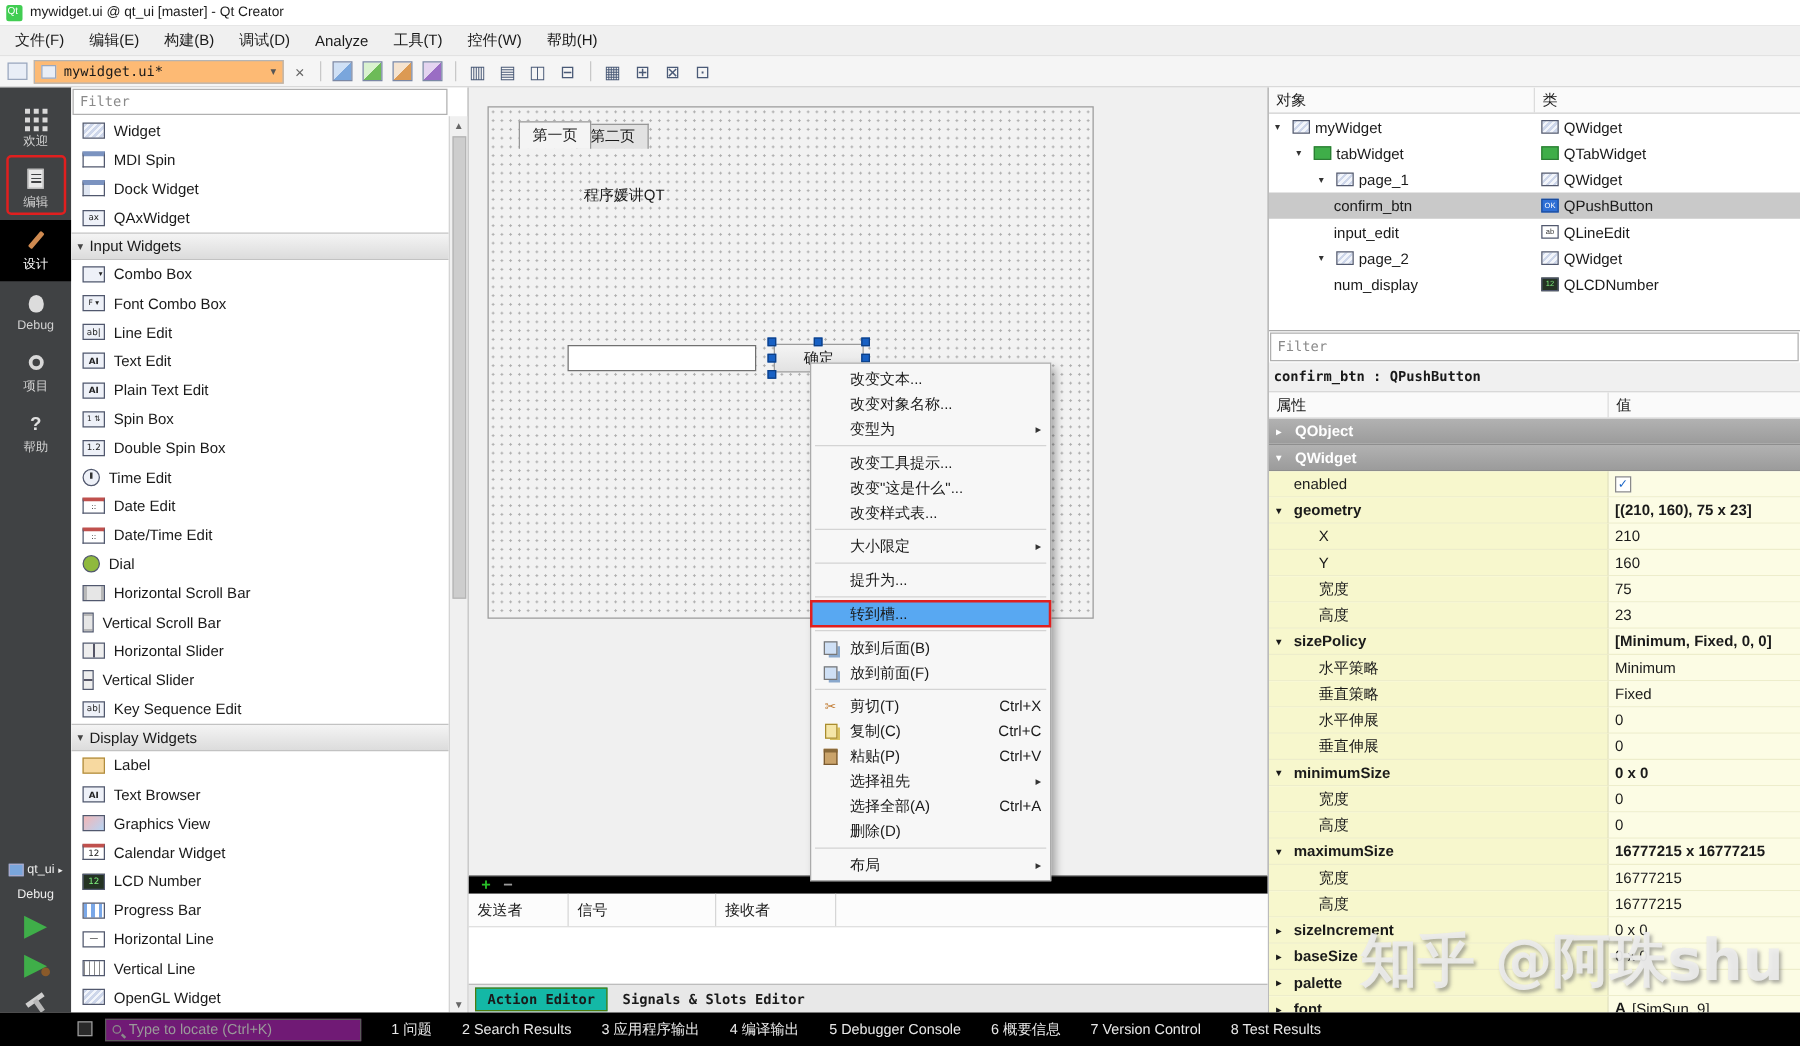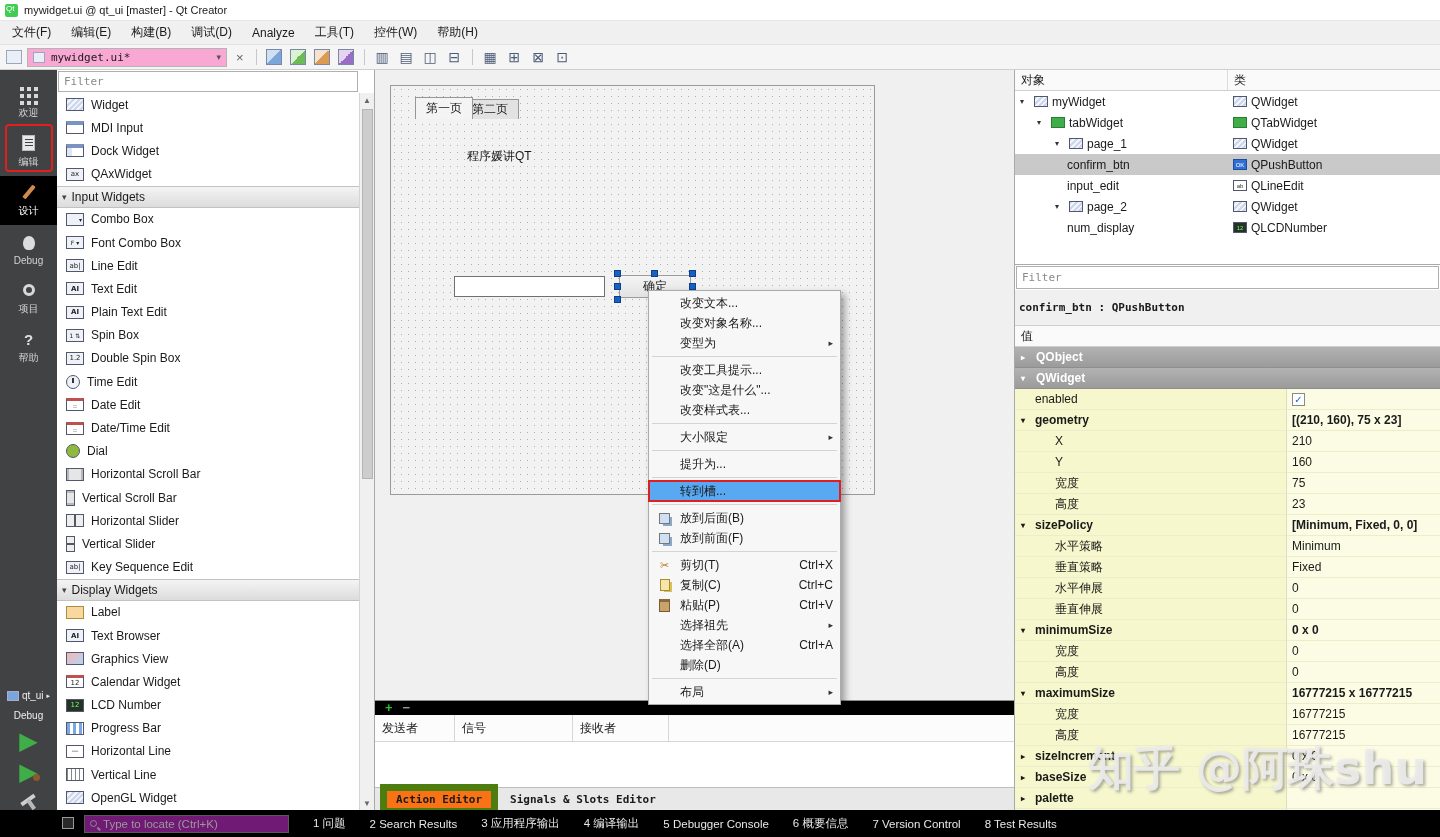--- a/index.html
+++ b/index.html
@@ -8,21 +8,21 @@
   .mono { font-family:"DejaVu Sans Mono",monospace; }
 
   
   .titlebar { height:21px; background:#ffffff; border-bottom:1px solid #e6e6e6; display:flex; align-items:center; gap:6px; padding-left:5px; font-size:11px; }
   .app-icon { width:13px; height:13px; background:#41cd52; border-radius:2px; position:relative; flex:none; }
   .app-icon::after { content:"Qt"; position:absolute; left:1px; top:0; font-size:8px; color:#fff; }
   .menubar { height:24px; background:#f0f0f0; display:flex; align-items:center; padding-left:2px; border-bottom:1px solid #e2e2e2; }
   .menu-item { padding:0 10px; height:100%; display:flex; align-items:center; cursor:default; }
   .toolbar { height:25px; background:#f5f5f5; border-bottom:1px solid #cfcfcf; display:flex; align-items:center; gap:5px; padding-left:6px; }
   .tb-mini-icon { width:16px; height:14px; border:1px solid #9aa7bd; background:#e9eef7; flex:none; }
-  .file-combo { height:19px; min-width:200px; border:1px solid #b4b4b4; background:#f9a8d4; display:flex; align-items:center; gap:6px; padding:0 5px; font-size:11px; }
+  .file-combo { height:19px; min-width:200px; border:1px solid #b4b4b4; background:#fdba74; display:flex; align-items:center; gap:6px; padding:0 5px; font-size:11px; }
   .file-combo .lbl { flex:1; }
   .tb-close { color:#666; font-size:13px; padding:0 4px; }
   .tb-sep { width:1px; height:16px; background:#c8c8c8; margin:0 3px; }
   .tb-icon { width:19px; height:19px; display:flex; align-items:center; justify-content:center; font-size:14px; color:#4a5a77; border:1px solid transparent; }
   .tb-color { width:16px; height:16px; border:1px solid #7b88a5; }
   .tbc-1 { background:linear-gradient(135deg,#cfe0f5 50%,#7aa6dc 50%); }
   .tbc-2 { background:linear-gradient(135deg,#d9f2cf 50%,#6dbb58 50%); }
   .tbc-3 { background:linear-gradient(135deg,#f5e3cf 50%,#dc9a53 50%); }
   .tbc-4 { background:linear-gradient(135deg,#e4d4f0 50%,#9a6dc4 50%); }
 
@@ -110,21 +110,21 @@
   .bottom-panel { height:110px; flex:none; display:flex; flex-direction:column; border-top:1px solid #8f8f8f; background:#fff; }
   .bp-toolbar { height:14px; background:#000; display:flex; align-items:center; gap:10px; padding-left:10px; }
   .bp-plus { color:#28c028; font-weight:bold; font-size:13px; line-height:12px; }
   .bp-minus { color:#9a9a9a; font-weight:bold; font-size:13px; line-height:12px; }
   .bp-header { height:27px; display:flex; background:#fcfcfc; border-bottom:1px solid #d6d6d6; }
   .bp-cell { border-right:1px solid #d6d6d6; display:flex; align-items:center; padding-left:7px; font-size:12px; }
   .bp-c1{width:80px;} .bp-c2{width:118px;} .bp-c3{width:96px;} .bp-crest{flex:1;border-right:none;}
   .bp-body { flex:1; background:#fff; }
   .bp-tabs { height:23px; background:#e8e8e8; border-top:1px solid #bdbdbd; display:flex; align-items:center; gap:3px; padding-left:5px; font-family:"DejaVu Sans Mono",monospace; font-size:11px; font-weight:bold; }
   .bp-tab { padding:2px 9px; }
-  .bp-tab.boxed { border:7px solid #4d7c0f; background:#f97316; }
+  .bp-tab.boxed { border:1px solid #4d7c0f; background:#14b8a6; }
 
   
   .right { width:425px; flex:none; display:flex; flex-direction:column; background:#fff; overflow:hidden; }
   .oi-header,.pp-header { height:21px; display:flex; background:#fafafa; border-bottom:1px solid #cfcfcf; }
   .hcell { display:flex; align-items:center; padding-left:6px; border-right:1px solid #dcdcdc; font-size:12px; }
   .oi-h1 { width:213px; } .oi-h2 { flex:1; border-right:none; }
   .oi-tree { height:174px; border-bottom:1px solid #a9a9a9; overflow:hidden; }
   .oi-row { height:21px; display:flex; align-items:center; }
   .oi-row.sel { background:#c9c9c9; }
   .oi-name { width:213px; display:flex; align-items:center; gap:4px; overflow:hidden; }
@@ -134,21 +134,21 @@
   .oicon { width:14px; height:11px; border:1px solid #51586e; background:#eef1f8; flex:none; display:flex; align-items:center; justify-content:center; font-size:6px; color:#fff; }
   .ot-widget { background:repeating-linear-gradient(135deg,#cdd6ea 0 2px,#f2f5fb 2px 4px); }
   .ot-tab { background:#3fae49; border-color:#2c7d34; }
   .ot-btn { background:#2f6fd6; border-color:#1c4c9c; }
   .ot-btn::after { content:"OK"; font-size:6px; }
   .ot-edit { background:#fff; color:#333; } .ot-edit::after { content:"ab"; color:#333; }
   .ot-label { background:#f7d9a0; border-color:#b08c3e; }
   .ot-lcd { background:#243324; } .ot-lcd::after { content:"12"; color:#7ef07e; }
 
   .pp-filter { height:23px; margin:1px; border:1px solid #b0b0b0; background:#fff; display:flex; align-items:center; padding-left:5px; color:#8a8a8a; font-size:11px; }
-  .pp-selection { height:36px; background:#f0f0f0; border-bottom:1px solid #cfcfcf; display:flex; align-items:center; padding-left:4px; font-size:11px; font-weight:bold; }
+  .pp-selection { height:24px; background:#f0f0f0; border-bottom:1px solid #cfcfcf; display:flex; align-items:center; padding-left:4px; font-size:11px; font-weight:bold; }
   .pp-h1 { width:272px; } .pp-h2 { flex:1; border-right:none; }
   .pp-rows { flex:1; overflow:hidden; }
   .pp-row { height:21px; display:flex; align-items:stretch; }
   .pp-row.group { background:linear-gradient(#b2b2b2,#9b9b9b); color:#fff; font-weight:bold; align-items:center; gap:5px; padding-left:6px; border-bottom:1px solid #8e8e8e; }
   .pp-exp { font-size:8px; width:10px; flex:none; color:inherit; }
   .pp-name { width:272px; background:#f7f7cd; border-right:1px solid #dedebc; border-bottom:1px solid #ededcb; display:flex; align-items:center; gap:4px; padding-left:6px; overflow:hidden; }
   .pp-name.sub { padding-left:40px; }
   .pp-name.bold,.pp-val.bold { font-weight:bold; }
   .pp-val { flex:1; background:#fcfce4; border-bottom:1px solid #ededcb; display:flex; align-items:center; padding-left:5px; gap:5px; overflow:hidden; }
   .checkbox { width:13px; height:13px; border:1px solid #8a8a8a; background:#fff; display:flex; align-items:center; justify-content:center; font-size:10px; color:#1a66c8; }
@@ -288,21 +288,21 @@
     <div class="wb-filter mono">
       <span>Filter</span>
     </div>
     <div class="wb-list">
       <div class="wb-row">
           <span class="wicon ic-widget"></span>
           <span>Widget</span>
         </div>
       <div class="wb-row">
           <span class="wicon ic-mdi"></span>
-          <span>MDI Input</span>
+          <span>MDI Spin</span>
         </div>
       <div class="wb-row">
           <span class="wicon ic-dock"></span>
           <span>Dock Widget</span>
         </div>
       <div class="wb-row">
           <span class="wicon ic-ax"></span>
           <span>QAxWidget</span>
         </div>
       <div class="wb-header">
@@ -543,20 +543,21 @@
       </div>
     </div>
 
     <div class="pp-filter mono">
       <span>Filter</span>
     </div>
     <div class="pp-selection mono">
       <span>confirm_btn : QPushButton</span>
     </div>
     <div class="pp-header">
+      <span class="hcell pp-h1">属性</span>
       <span class="hcell pp-h2">值</span>
     </div>
     <div class="pp-rows">
       <div class="pp-row group">
           <span class="pp-exp">▸</span>
           <span>QObject</span>
         </div>
       <div class="pp-row group">
           <span class="pp-exp">▾</span>
           <span>QWidget</span>

